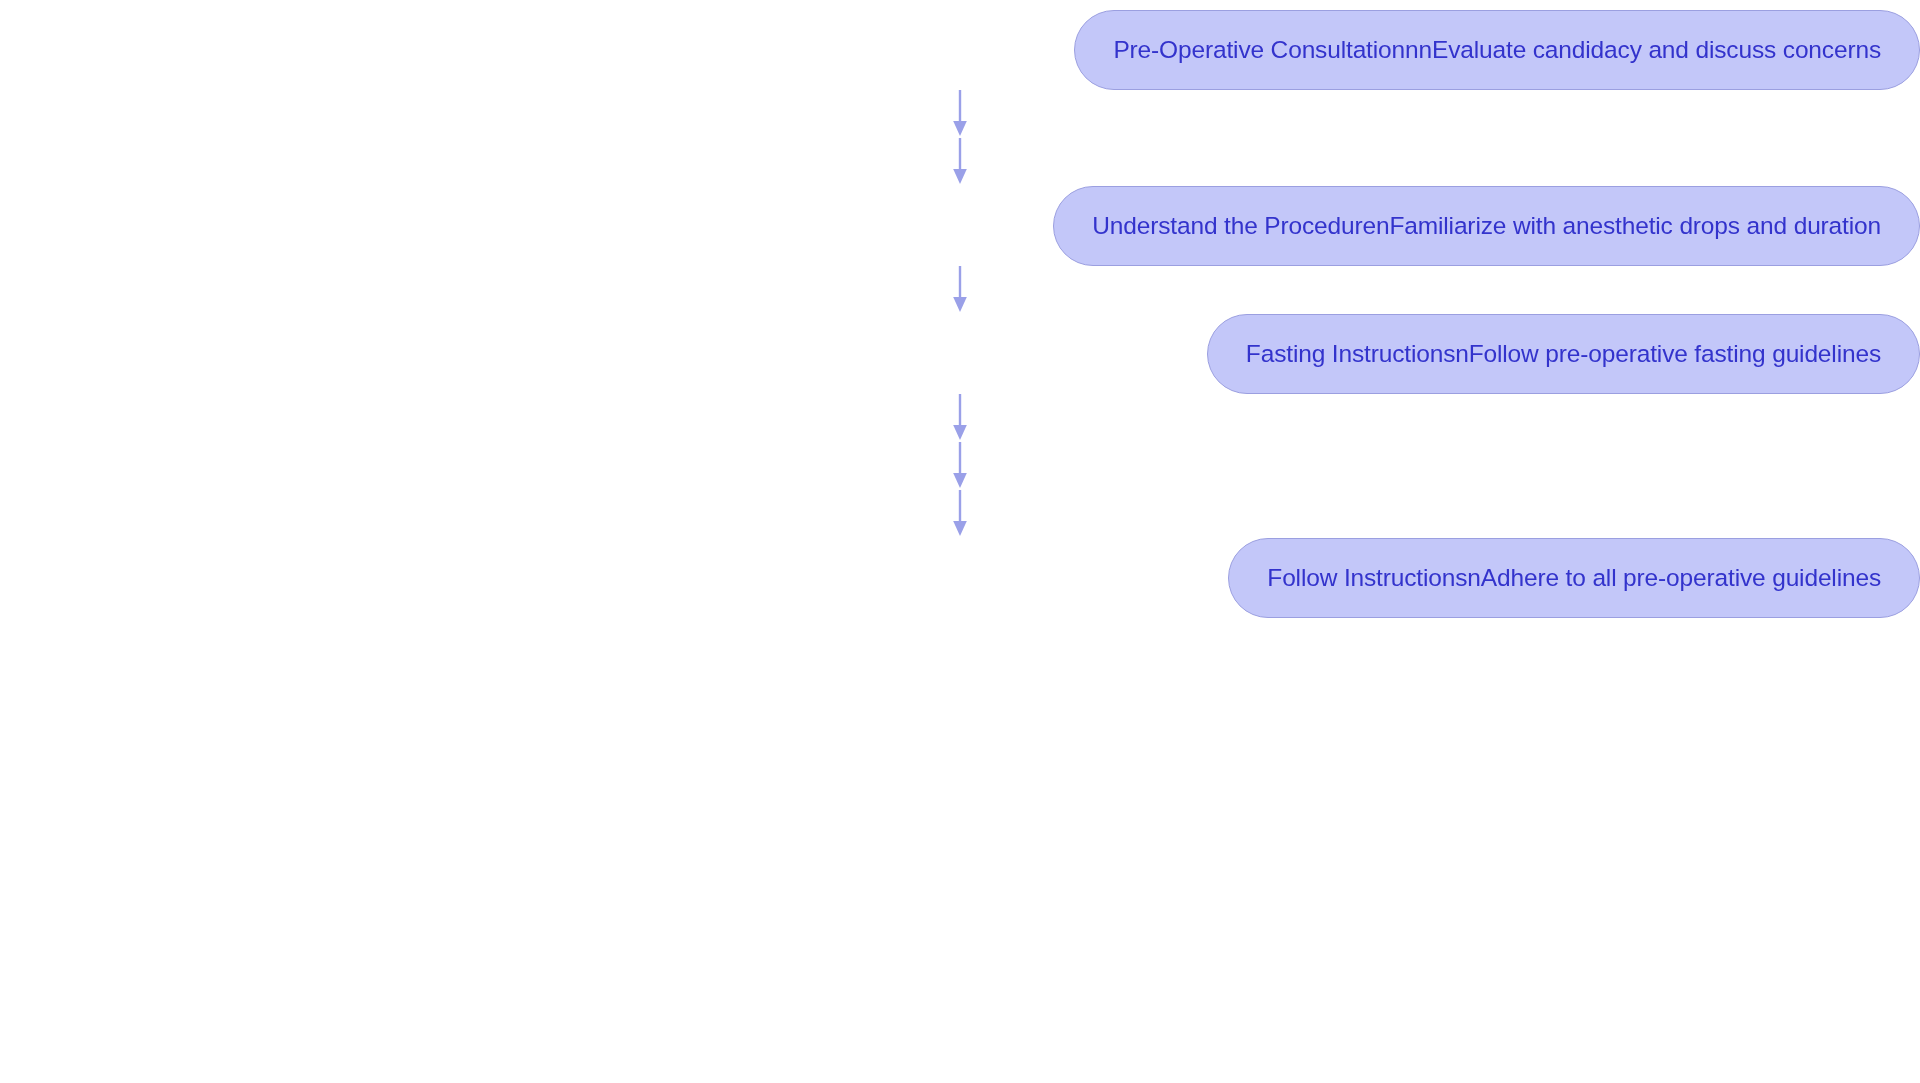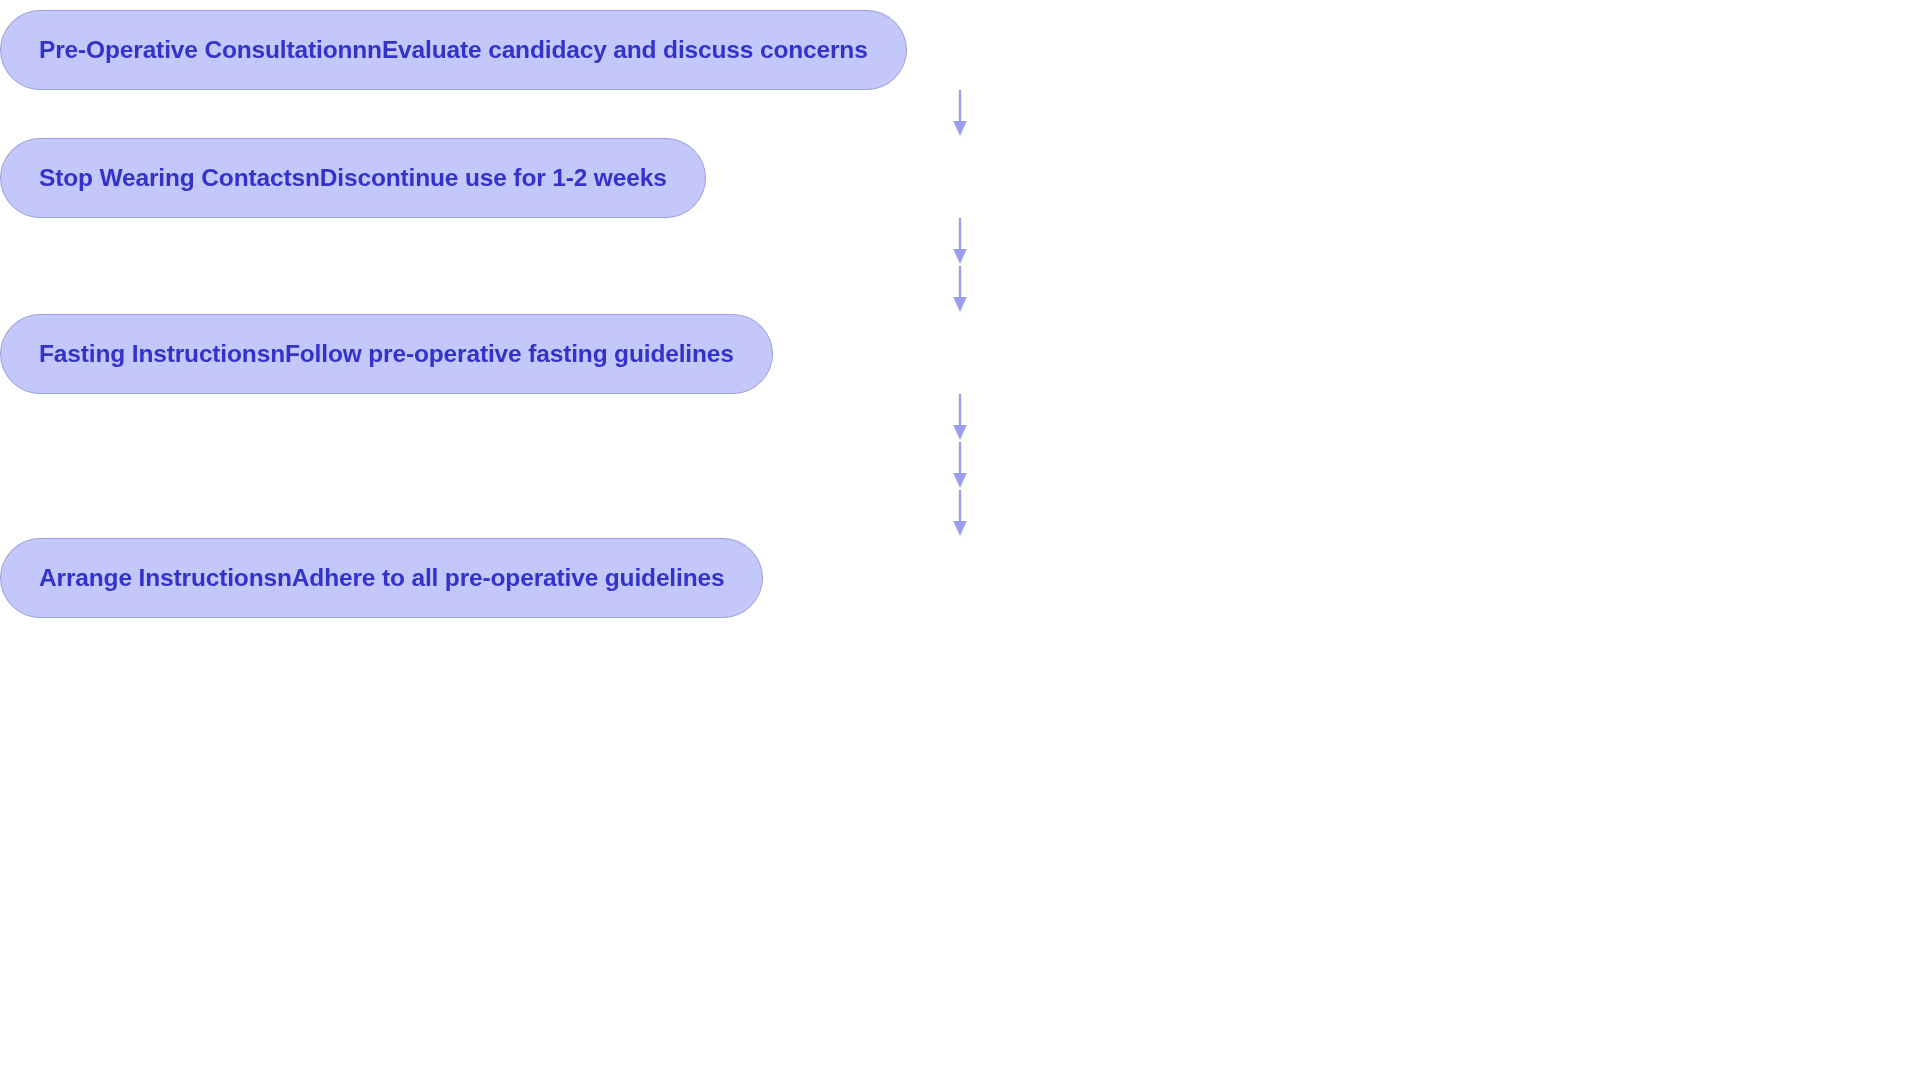--- a/index.html
+++ b/index.html
@@ -19,24 +19,23 @@
     width: 1920px;
     height: 1083px;
     background: #ffffff;
     display: flex;
     flex-direction: column;
     align-items: center;
   }
 
   .node-row {
     display: flex;
-    justify-content: flex-start;
+    justify-content: flex-end;
     align-items: center;
     width: 100%;
-    font-weight: bold;
   }
 
   .node {
     box-sizing: border-box;
     display: flex;
     align-items: center;
     justify-content: center;
     background: #c3c7f9;
     border: 1.4px solid #9b9fe0;
     border-radius: 999px;
@@ -77,33 +76,33 @@
     </div>
   </div>
 
   <div class="connector" style="height:48px;">
     <svg width="20" height="48" viewBox="0 0 20 48" aria-hidden="true">
       <line x1="10" y1="0" x2="10" y2="34" stroke="#9aa0e8" stroke-width="2.4"></line>
       <polygon points="10,46 3.2,31 16.8,31" fill="#9aa0e8"></polygon>
     </svg>
   </div>
 
-  <div class="node-row">
-    <div class="node">
-      <span class="node-label">Stop Wearing ContactsnDiscontinue use for 1-2 weeks</span>
-    </div>
-  </div>
 
   <div class="connector" style="height:48px;">
     <svg width="20" height="48" viewBox="0 0 20 48" aria-hidden="true">
       <line x1="10" y1="0" x2="10" y2="34" stroke="#9aa0e8" stroke-width="2.4"></line>
       <polygon points="10,46 3.2,31 16.8,31" fill="#9aa0e8"></polygon>
     </svg>
   </div>
 
+  <div class="node-row">
+    <div class="node">
+      <span class="node-label">Understand the ProcedurenFamiliarize with anesthetic drops and duration</span>
+    </div>
+  </div>
 
   <div class="connector" style="height:48px;">
     <svg width="20" height="48" viewBox="0 0 20 48" aria-hidden="true">
       <line x1="10" y1="0" x2="10" y2="34" stroke="#9aa0e8" stroke-width="2.4"></line>
       <polygon points="10,46 3.2,31 16.8,31" fill="#9aa0e8"></polygon>
     </svg>
   </div>
 
   <div class="node-row">
     <div class="node">
@@ -129,17 +128,17 @@
 
   <div class="connector" style="height:48px;">
     <svg width="20" height="48" viewBox="0 0 20 48" aria-hidden="true">
       <line x1="10" y1="0" x2="10" y2="34" stroke="#9aa0e8" stroke-width="2.4"></line>
       <polygon points="10,46 3.2,31 16.8,31" fill="#9aa0e8"></polygon>
     </svg>
   </div>
 
   <div class="node-row">
     <div class="node">
-      <span class="node-label">Arrange InstructionsnAdhere to all pre-operative guidelines</span>
+      <span class="node-label">Follow InstructionsnAdhere to all pre-operative guidelines</span>
     </div>
   </div>
 
 </div>
 
 </body></html>

